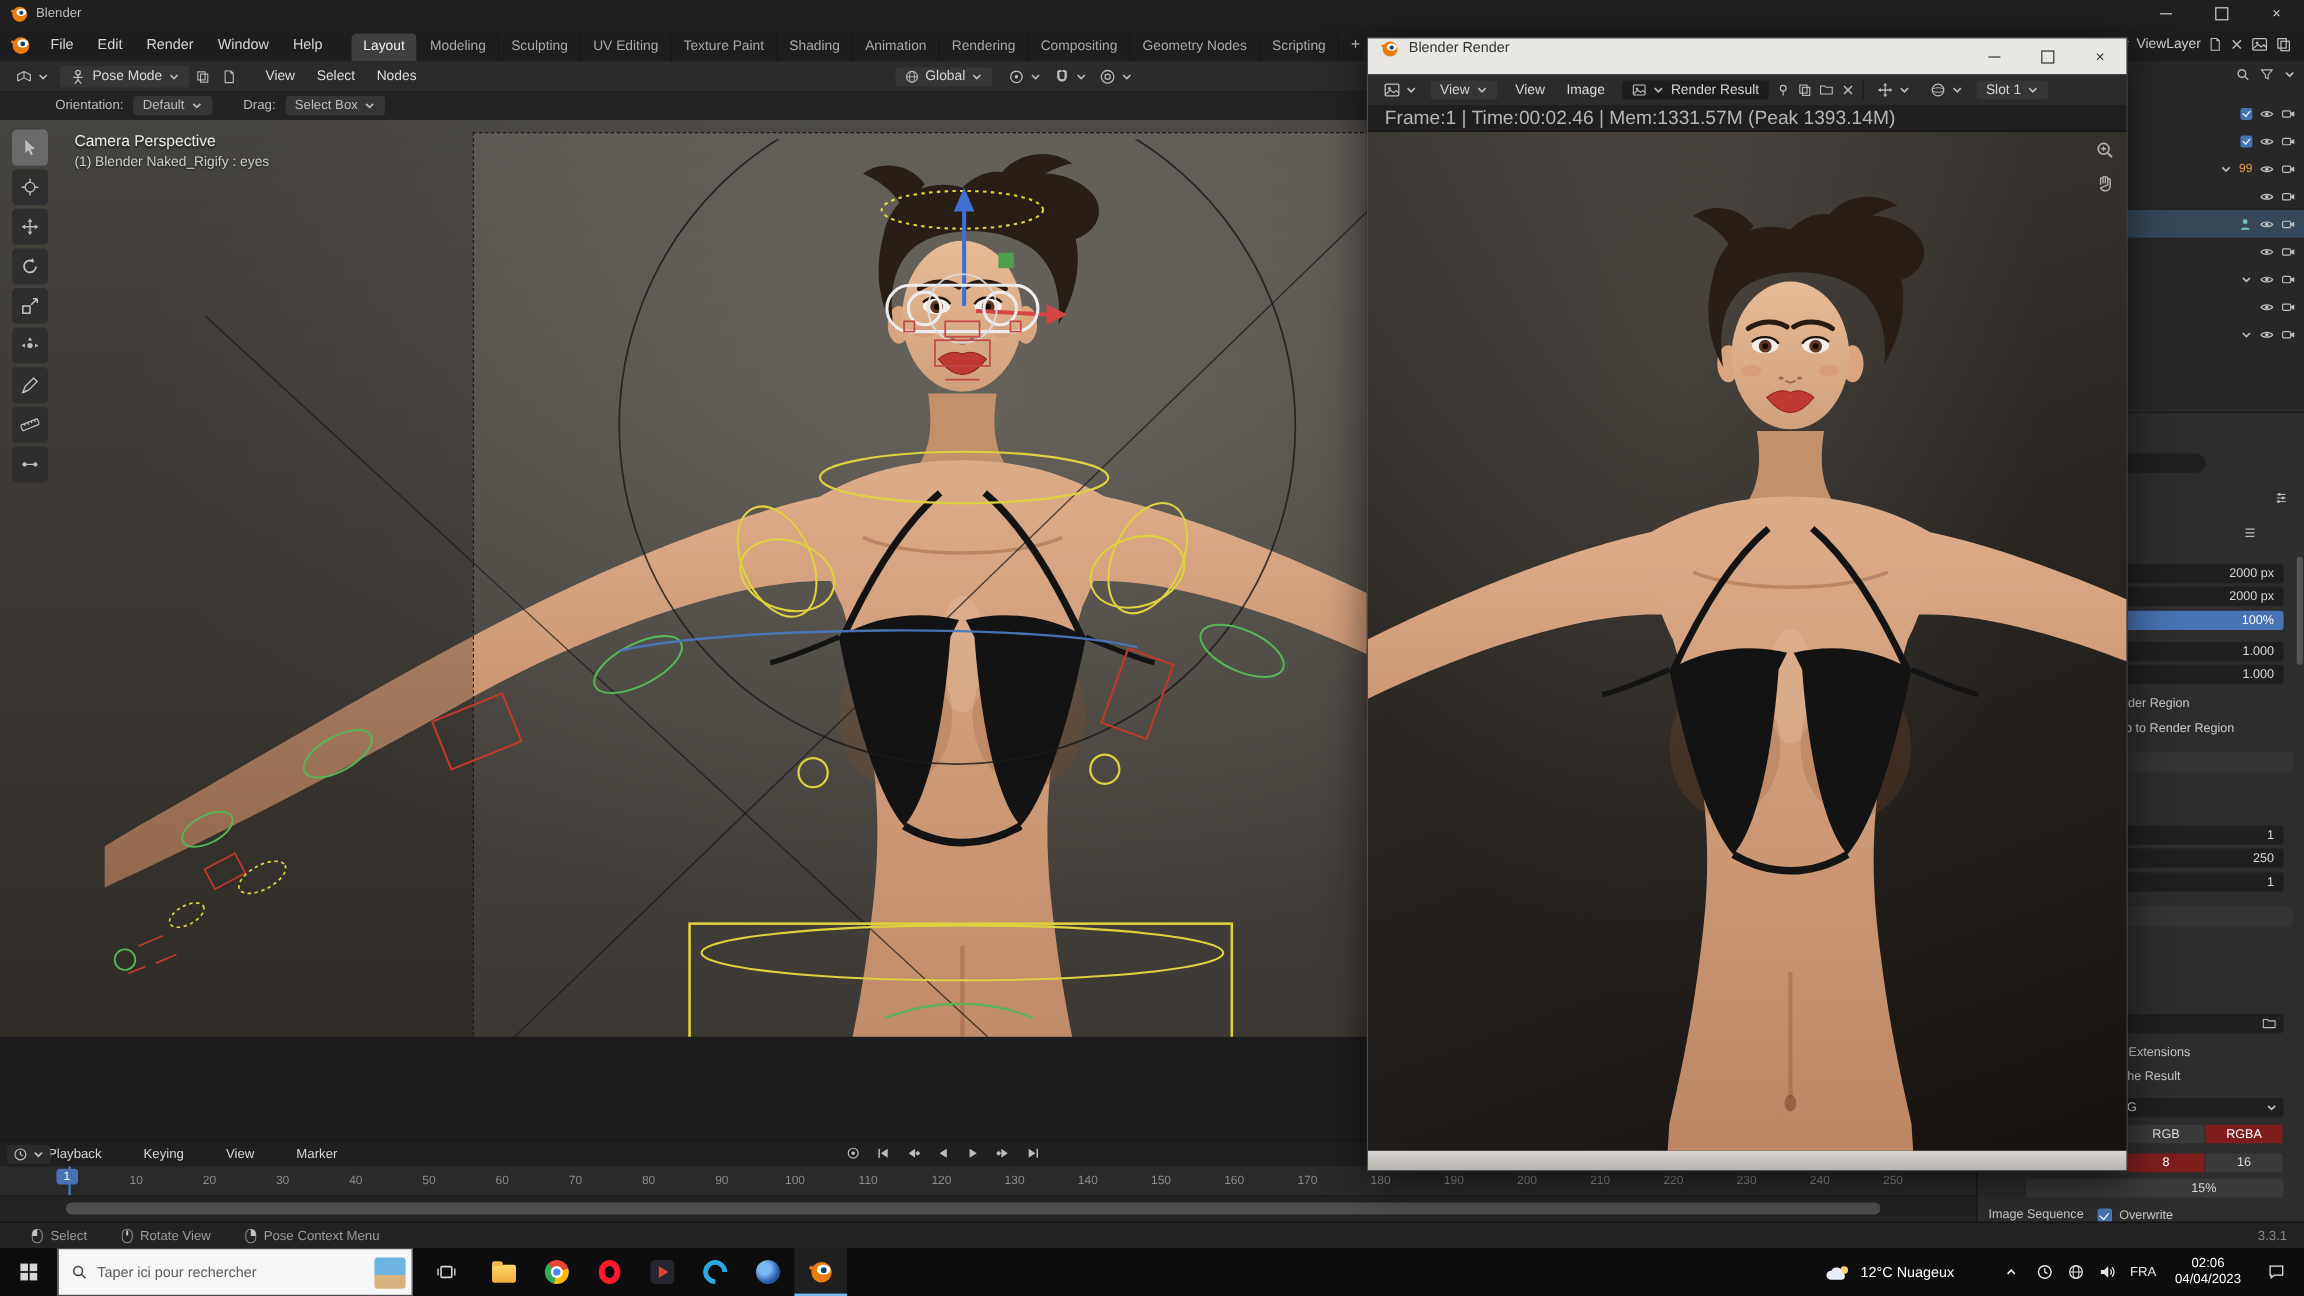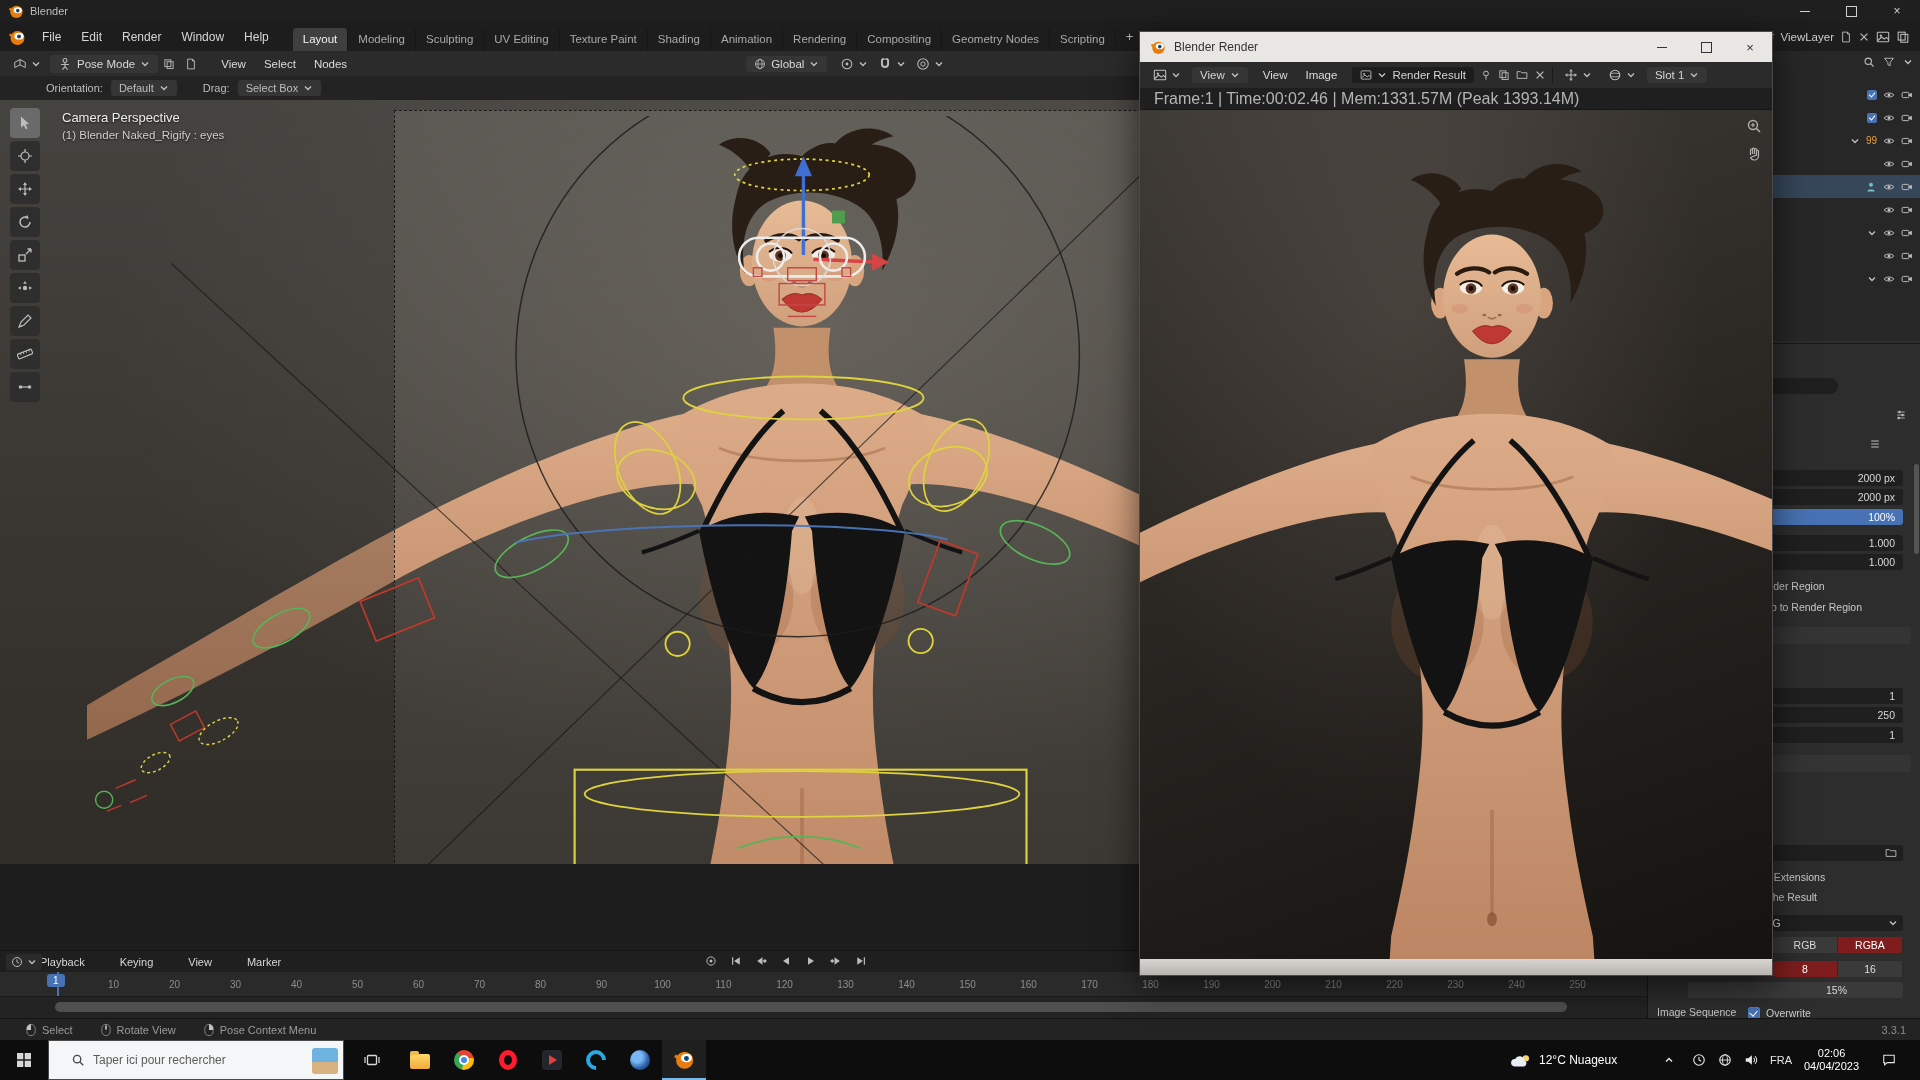--- a/index.html
+++ b/index.html
@@ -71,54 +71,54 @@
 .pchk{width:10px;height:10px;background:#262626;border:1px solid #6a6a6a;border-radius:2px;position:relative;flex:none}
 .pchk.on{background:#4772b3;border-color:#4f7cbe}
 .pchk.on::after{content:"";position:absolute;left:2px;top:0.5px;width:4px;height:6px;border:solid #fff;border-width:0 1.5px 1.5px 0;transform:rotate(40deg)}
 .pseg{position:absolute;display:flex;height:16px;border-radius:3px;overflow:hidden;color:#ddd;text-align:center;line-height:16px}
 .pseg span{flex:1;background:#3a3a3a;border-right:1px solid #2a2a2a;padding:0 6px}
 .pseg span.active{background:#7f1d1d;color:#fff}
 .phead{position:absolute;left:8px;right:10px;height:17px;background:#343434;border-radius:3px;color:#cfcfcf;display:flex;align-items:center;padding-left:6px;gap:5px}
 #props-scroll{position:absolute;right:2px;top:120px;width:5px;height:90px;background:#555;border-radius:3px}
 
 #render-window{position:absolute;left:1139px;top:31px;width:634px;height:945px;background:#1b1b1b;box-shadow:0 10px 34px rgba(0,0,0,0.6);border:1px solid #4a4a4a;box-sizing:border-box;z-index:40}
-#rw-titlebar{position:absolute;left:0;top:0;width:100%;height:30px;background:#e9e7e4;display:flex;align-items:center;padding-left:10px;box-sizing:border-box}
+#rw-titlebar{position:absolute;left:0;top:0;width:100%;height:30px;background:#e9e7e4;display:flex;padding-left:10px;box-sizing:border-box}
 #rw-title{font-size:12px;color:#333;margin-left:8px}
 #rw-controls{position:absolute;right:0;top:0;height:30px;display:flex}
 #rw-controls>span{width:44px;display:flex;align-items:center;justify-content:center;color:#333;font-size:13px}
 .minbar-d{display:inline-block;width:10px;border-bottom:1px solid #333}
 .maxbox-d{display:inline-block;width:9px;height:9px;border:1px solid #333}
 #rw-header{position:absolute;left:0;top:30px;width:100%;height:26px;background:#2b2b2b;display:flex;align-items:center;gap:6px;font-size:11.5px;color:#d4d4d4;padding-left:8px;box-sizing:border-box}
 #rw-info{position:absolute;left:0;top:56px;width:100%;height:22px;background:#1f1f1f;color:#b5b5b5;font-size:16px;display:flex;align-items:center;padding-left:14px;box-sizing:border-box;border-bottom:1px solid #161616}
 #rw-image{position:absolute;left:0;top:78px;width:632px;height:849px;overflow:hidden;background:linear-gradient(160deg,#3d3935 0%,#2b2723 45%,#151210 100%)}
 #rw-image .glow{position:absolute;inset:0;background:radial-gradient(ellipse at 42% 22%,rgba(255,240,218,0.10),rgba(0,0,0,0) 58%)}
 #rw-bottom{position:absolute;left:0;bottom:0;width:100%;height:16px;background:linear-gradient(#d8d5d2,#b7b3af)}
 .rw-float{position:absolute;color:#c8c8c8;opacity:.9}
 .namefield{display:flex;align-items:center;gap:5px;background:#1d1d1d;border-radius:3px;padding:2px 8px;white-space:nowrap}
 .sep{width:1px;height:16px;background:#1a1a1a}
 
 #taskbar{position:absolute;left:0;top:1040px;width:1920px;height:40px;background:#0d0d0e;display:flex;align-items:center;z-index:60}
 #tb-start{width:48px;height:40px;display:flex;align-items:center;justify-content:center}
-#tb-search{position:absolute;left:48px;top:0;width:296px;height:40px;background:#f5f6f7;border:1px solid #4a4a4a;box-sizing:border-box;display:flex;align-items:center;gap:8px;padding-left:22px}
+#tb-search{position:absolute;left:48px;top:0;width:296px;height:40px;background:#f5f6f7;border:1px solid #4a4a4a;box-sizing:border-box;display:flex;align-items:center;gap:8px;padding-left:10px}
 #tb-search span.txt{font-size:12px;color:#5c5c5c}
 .sthumb{position:absolute;right:5px;top:7px;width:26px;height:26px;border-radius:3px;background:linear-gradient(#6fb3e0 55%,#d8b27e 55%)}
 .tb-slot{position:absolute;top:0;width:44px;height:40px;display:flex;align-items:center;justify-content:center}
 .tb-slot.active{background:rgba(255,255,255,0.08);border-bottom:2px solid #76b9ed;box-sizing:border-box}
 .ic-explorer{width:20px;height:15px;background:linear-gradient(#ffd969,#f0a93c);border-radius:2px;position:relative;margin-top:3px}
 .ic-explorer::before{content:"";position:absolute;top:-3px;left:0;width:9px;height:4px;background:#f0b84d;border-radius:2px 2px 0 0}
 .ic-chrome{width:20px;height:20px;border-radius:50%;background:conic-gradient(from -45deg,#ea4335 0 33%,#fbbc05 0 66%,#34a853 0 100%);position:relative}
 .ic-chrome::before{content:"";position:absolute;inset:5px;background:#fff;border-radius:50%}
 .ic-chrome::after{content:"";position:absolute;inset:7px;background:#4285f4;border-radius:50%}
 .ic-opera{width:18px;height:20px;border-radius:50%;border:5px solid #ff1b2d;box-sizing:border-box}
 .ic-media{width:20px;height:20px;border-radius:4px;background:#23262c;position:relative}
 .ic-media::after{content:"";position:absolute;left:7px;top:5px;border-left:8px solid #e33e3e;border-top:5px solid transparent;border-bottom:5px solid transparent}
 .ic-bluec{width:20px;height:20px;border-radius:50%;border:4.5px solid #2aa8e0;border-right-color:transparent;box-sizing:border-box;transform:rotate(45deg)}
 .ic-swirl{width:20px;height:20px;border-radius:50%;background:radial-gradient(circle at 35% 35%,#7ab8f5 0 28%,#2b5ea7 62%,#16325e 100%)}
 #tb-tray{position:absolute;right:0;top:0;height:40px;color:#e8e8e8;font-size:11px}
-#tb-tray .titem{position:absolute;top:0;height:40px;display:flex;align-items:center;}
+#tb-tray .titem{position:absolute;top:0;height:40px;display:flex;align-items:center;justify-content:center}
 #tb-clockblock{text-align:center;line-height:13px;color:#fff}
 
 .figsvg{position:absolute}
 </style>
 </head>
 <body>
 
 <svg width="0" height="0" style="position:absolute">
 <defs>
 <linearGradient id="gSkin" x1="0" y1="0" x2="0" y2="1">

